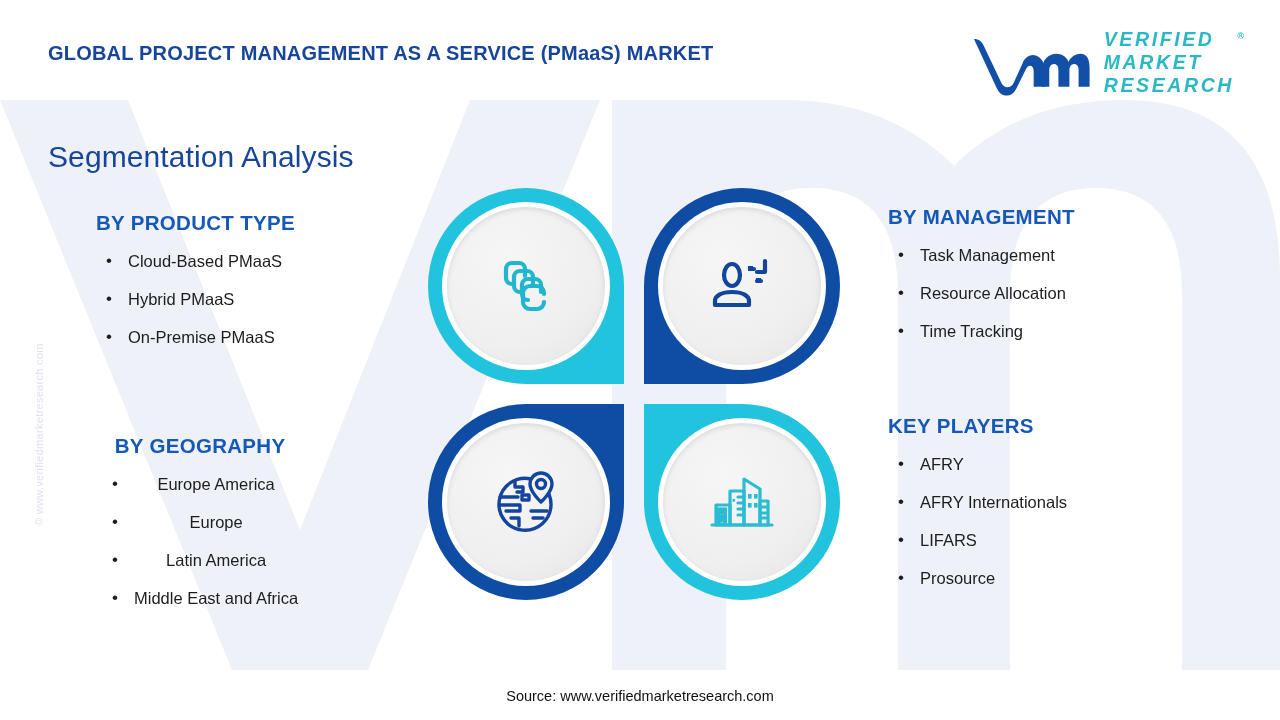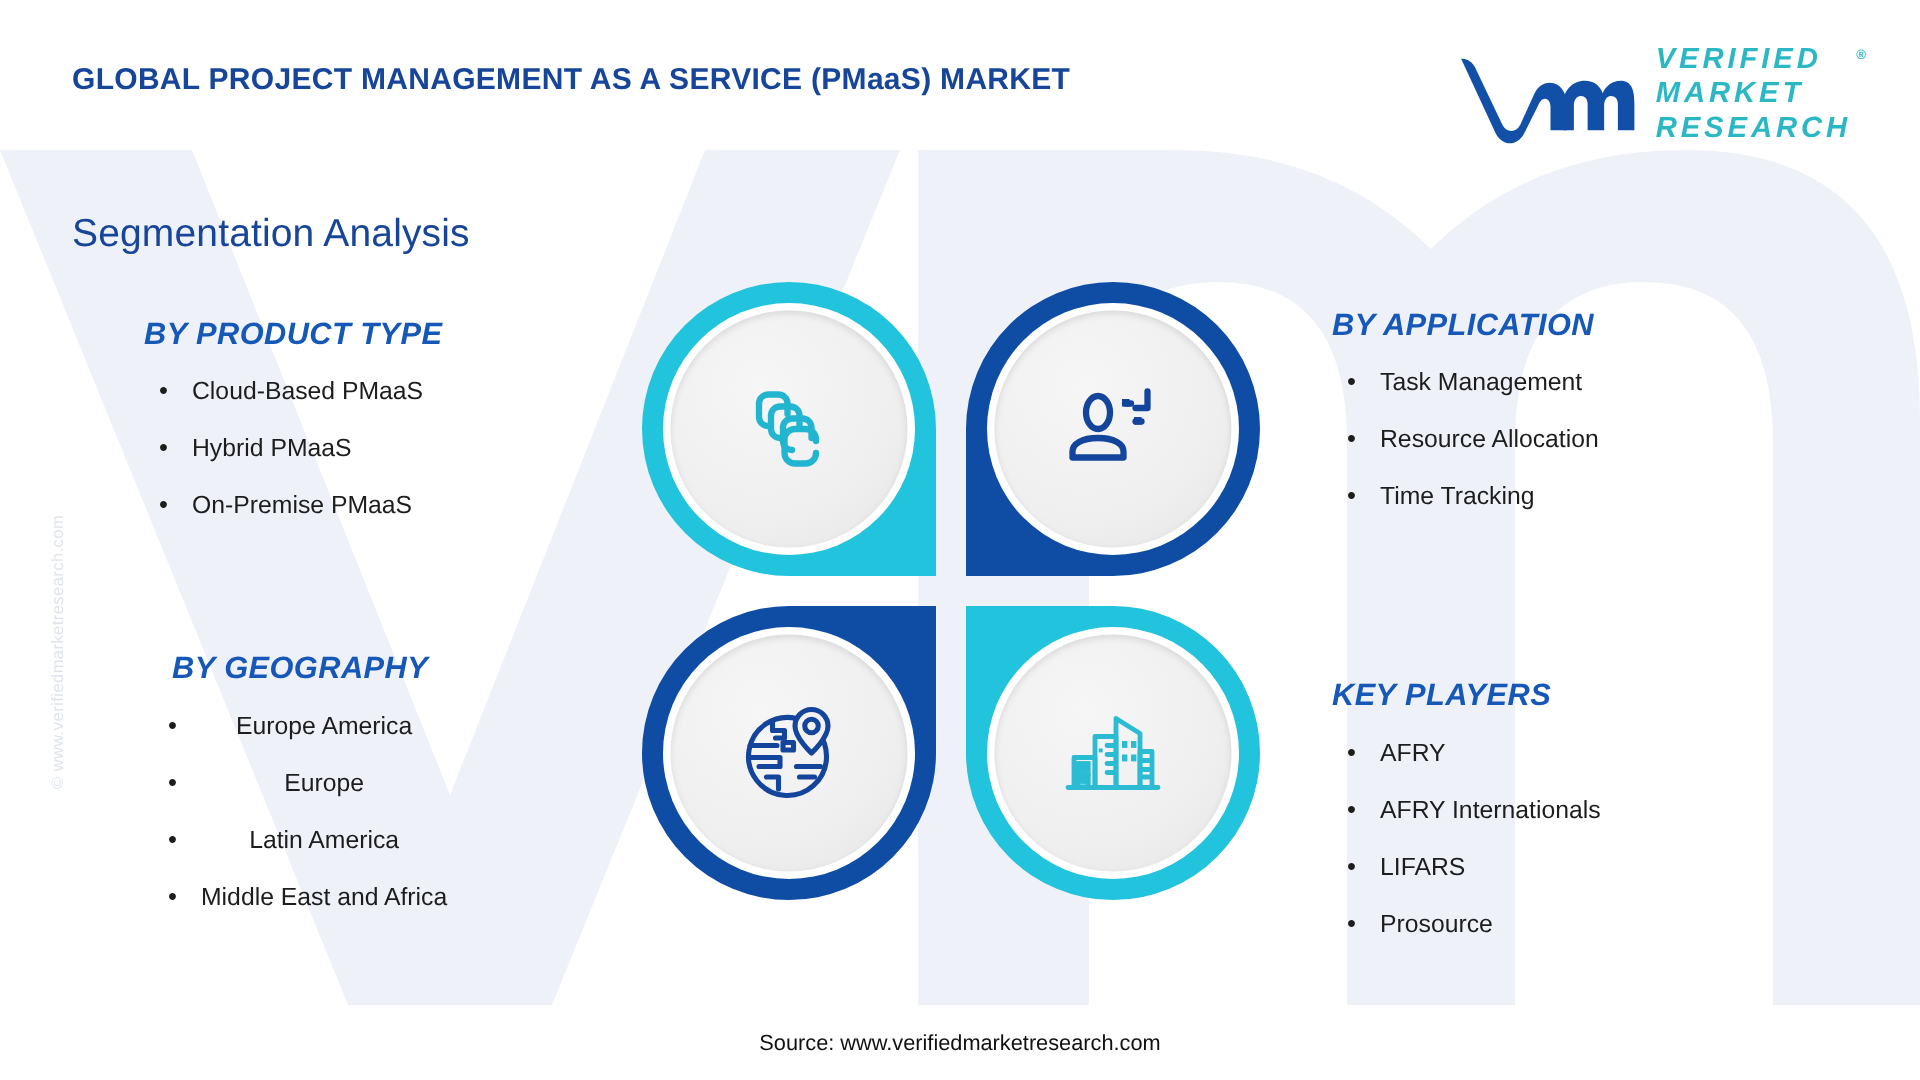--- a/index.html
+++ b/index.html
@@ -47,21 +47,21 @@
     font-size:20px;
     font-weight:bold;
     line-height:40px;
     letter-spacing:.2px;
     color:#16459a;
     z-index:5;
   }
   .subtitle {
     position:absolute;
     left:48px; top:140px;
-    font-size:26px;
+    font-size:30px;
     font-weight:normal;
     color:#16459a;
     letter-spacing:.1px;
     z-index:5;
   }
 
   
   .logo {
     position:absolute;
     right:46px; top:28px;
@@ -89,21 +89,20 @@
 
   
   .col { position:absolute; z-index:5; }
   .col-head {
     font-size:20.5px;
     font-weight:bold;
     color:#1558b8;
     letter-spacing:.3px;
     margin-bottom:16px;
     white-space:nowrap;
-    font-style:italic;
   }
   .col ul { list-style:none; }
   .col li {
     position:relative;
     font-size:16.5px;
     color:#1d1d1d;
     line-height:21px;
     padding-left:32px;
     margin-bottom:17px;
     white-space:nowrap;
@@ -112,21 +111,21 @@
     position:absolute;
     left:10px; top:-1px;
     font-size:17px;
     color:#1d1d1d;
     line-height:21px;
   }
 
   #col-product  { left:96px;  top:211px; }
   #col-geography{ left:102px;  top:434px;text-align:center; }
   #col-application { left:888px; top:205px; }
-  #col-players  { left:888px; top:452px; }
+  #col-players  { left:888px; top:414px; }
 
   
   .quad-wrap {
     position:absolute;
     left:428px; top:188px;
     width:412px; height:412px;
     z-index:4;
   }
   .quad {
     position:absolute;
@@ -307,21 +306,21 @@
     <div class="col-head">BY GEOGRAPHY</div>
     <ul>
       <li><span class="bullet">•</span><span>Europe America</span></li>
       <li><span class="bullet">•</span><span>Europe</span></li>
       <li><span class="bullet">•</span><span>Latin America</span></li>
       <li><span class="bullet">•</span><span>Middle East and Africa</span></li>
     </ul>
   </div>
 
   <div class="col" id="col-application">
-    <div class="col-head">BY APPLICATION</div>
+    <div class="col-head">BY MANAGEMENT</div>
     <ul>
       <li><span class="bullet">•</span><span>Task Management</span></li>
       <li><span class="bullet">•</span><span>Resource Allocation</span></li>
       <li><span class="bullet">•</span><span>Time Tracking</span></li>
     </ul>
   </div>
 
   <div class="col" id="col-players">
     <div class="col-head">KEY PLAYERS</div>
     <ul>

